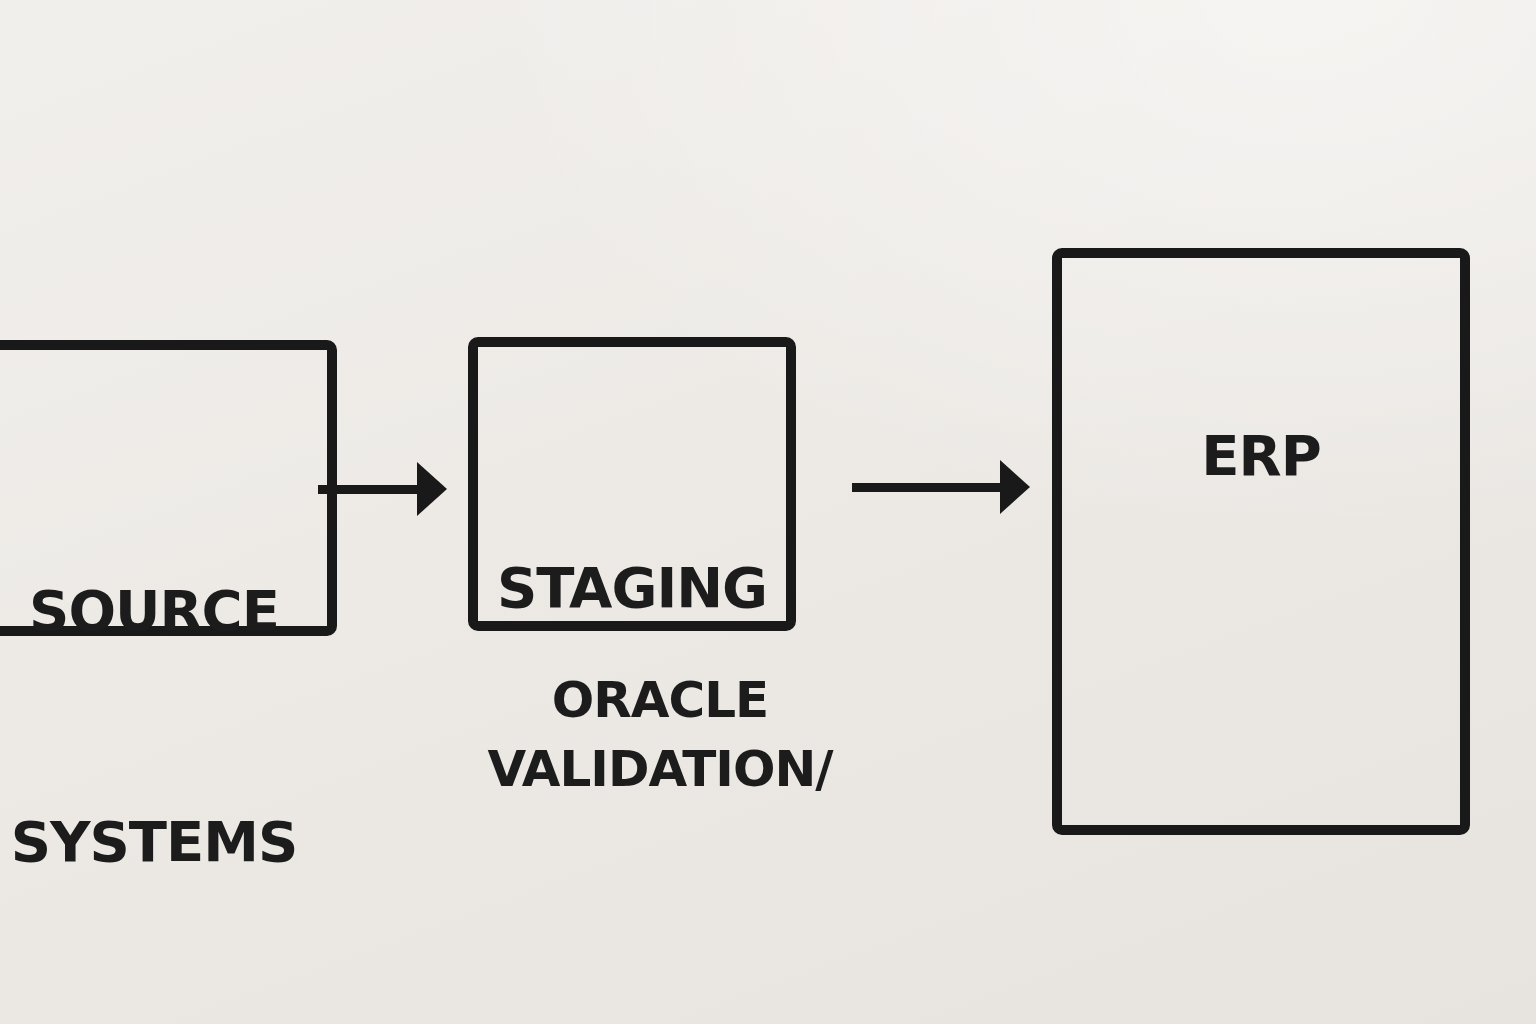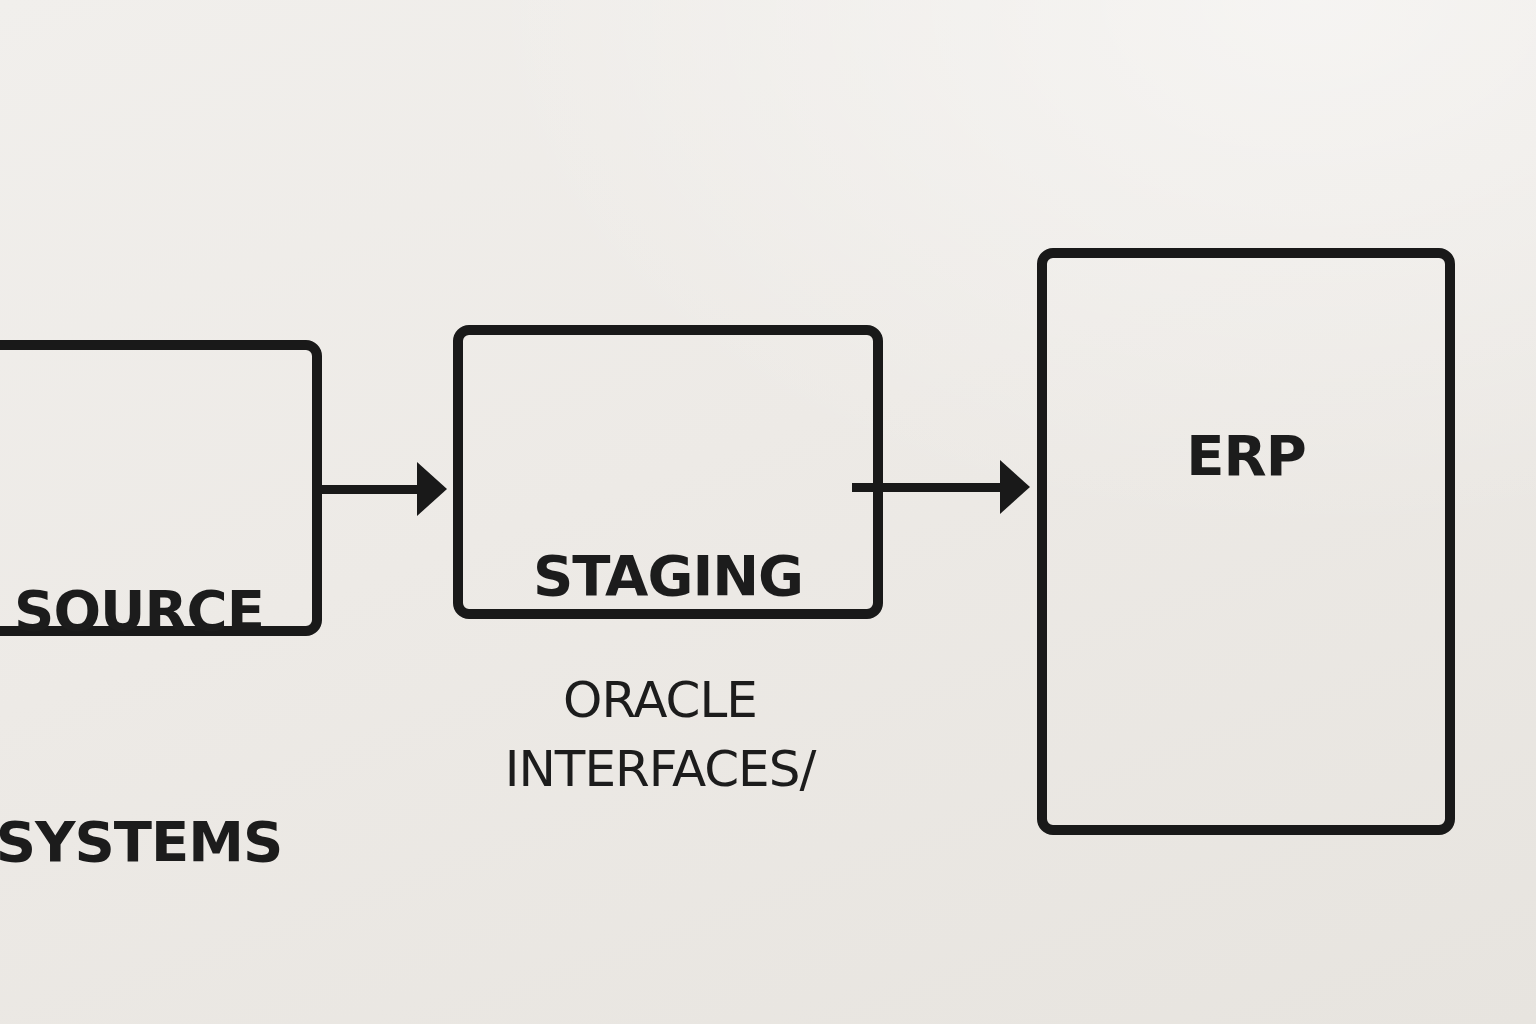--- a/index.html
+++ b/index.html
@@ -13,23 +13,24 @@
     overflow: hidden;
     background:
       radial-gradient(ellipse 1400px 900px at 85% 0%, rgba(255,255,255,0.45), rgba(255,255,255,0) 60%),
       linear-gradient(160deg, #f1efec 0%, #edeae6 45%, #e7e4df 100%);
     font-family: "DejaVu Sans", "Liberation Sans", sans-serif;
     color: #1c1c1c;
   }
   .node {
     position: absolute;
     border: 10px solid #191919;
-    border-radius: 16px;
+    border-radius: 10px;
     box-sizing: border-box;
     background: transparent;
+    margin-left: 15px;
   }
   .node-title {
     position: absolute;
     left: 0;
     width: 100%;
     text-align: center;
     font-weight: 700;
     font-size: 56px;
     line-height: 77px;
     letter-spacing: -1px;
@@ -44,21 +45,21 @@
     font-size: 56px;
     letter-spacing: -1px;
   }
   .erp-item {
     height: 92px;
     line-height: 92px;
   }
   .caption {
     position: absolute;
     text-align: center;
-    font-weight: 400;
+    font-weight: 700;
     font-size: 50px;
     line-height: 69px;
     letter-spacing: -1px;
   }
   .arrow-line {
     position: absolute;
     height: 9px;
     background: #191919;
   }
   .arrow-head {
@@ -81,29 +82,29 @@
   <div class="node" style="left:-44px; top:340px; width:366px; height:296px;">
     <div class="node-title" style="top:68px;">
       <span class="line">SOURCE</span>
       <span class="line">SYSTEMS</span>
     </div>
   </div>
 
   <div class="arrow-line" style="left:318px; top:485px; width:102px;"></div>
   <div class="arrow-head" style="left:417px; top:462px;"></div>
 
-  <div class="node" style="left:453px; top:325px; width:430px; height:294px;padding-left:11px;">
+  <div class="node" style="left:453px; top:337px; width:328px; height:294px;padding-left:11px;">
     <div class="node-title" style="top:48px;">
       <span class="line">STAGING</span>
     </div>
   </div>
 
   <div class="caption" style="left:430px; top:666px; width:460px;">
     <span class="line">ORACLE</span>
-    <span class="line">INTERFACES/</span>
+    <span class="line">VALIDATION/</span>
   </div>
 
   <div class="arrow-line" style="left:852px; top:483px; width:150px;"></div>
   <div class="arrow-head" style="left:1000px; top:460px;"></div>
 
   <div class="node" style="left:1037px; top:248px; width:418px; height:587px;">
     <div class="node-title" style="top:18px; line-height:72px;">
       <span class="line">ERP</span>
     </div>
   </div>

